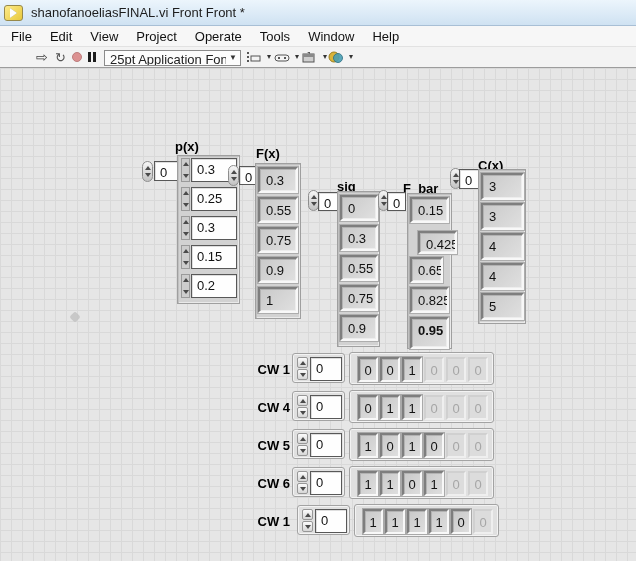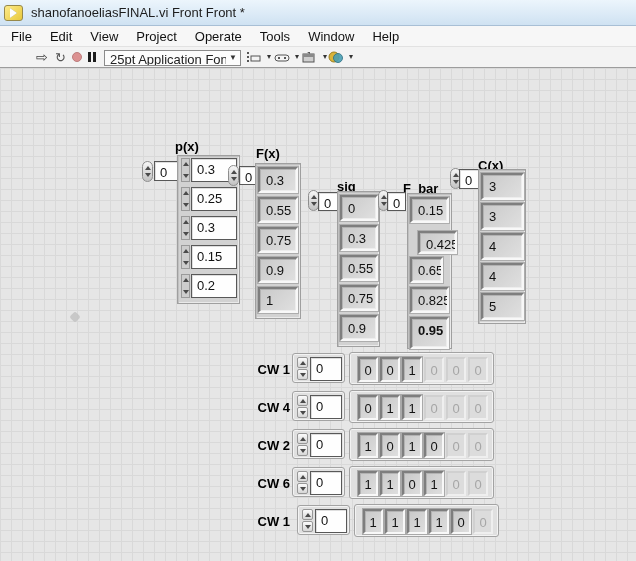--- a/index.html
+++ b/index.html
@@ -281,21 +281,21 @@
         <div class="ctl" style="left: 17px; top: 3px; width: 32px; height: 24px;">0</div>
       </div>
       <div class="rc" style="left: 349px; top: 322px; width: 145px; height: 33px;">
         <div class="digit" style="left: 8px; top: 4px; width: 20px; height: 25px;">0</div>
         <div class="digit" style="left: 30px; top: 4px; width: 20px; height: 25px;">1</div>
         <div class="digit" style="left: 52px; top: 4px; width: 20px; height: 25px;">1</div>
         <div class="digit-dim" style="left: 74px; top: 4px; width: 20px; height: 25px;">0</div>
         <div class="digit-dim" style="left: 96px; top: 4px; width: 20px; height: 25px;">0</div>
         <div class="digit-dim" style="left: 118px; top: 4px; width: 20px; height: 25px;">0</div>
       </div>
-      <div class="cwlbl" style="left: 256px; top: 370px; width: 34px;">CW 2</div>
+      <div class="cwlbl" style="left: 256px; top: 370px; width: 34px;">CW 5</div>
       <div class="rc" style="left: 292px; top: 361px; width: 53px; height: 30px;">
         <div class="spbtn" style="left: 4px; top: 3px; width: 11px; height: 11px;">
           <i class="tri-up"></i>
         </div>
         <div class="spbtn" style="left: 4px; top: 15px; width: 11px; height: 11px;">
           <i class="tri-dn"></i>
         </div>
         <div class="ctl" style="left: 17px; top: 3px; width: 32px; height: 24px;">0</div>
       </div>
       <div class="rc" style="left: 349px; top: 360px; width: 145px; height: 33px;">

